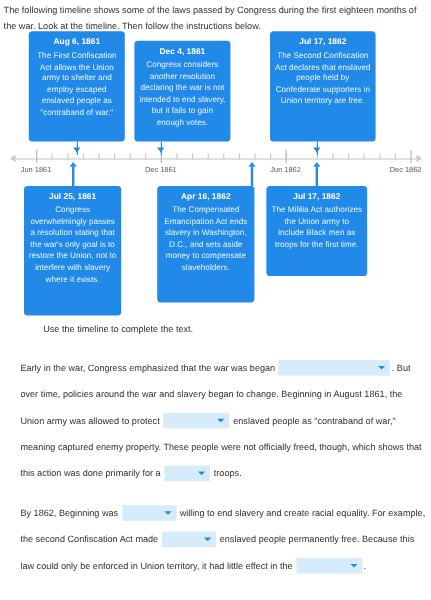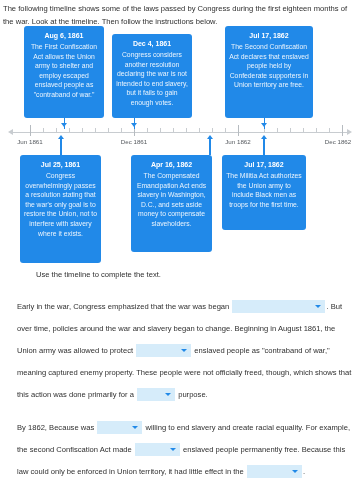--- a/index.html
+++ b/index.html
@@ -251,24 +251,24 @@
 
 <div class="prompt">Use the timeline to complete the text.</div>
 
 <div class="passage">
 
   <p><span>Early in the war, Congress emphasized that the war was began</span>
     <span class="blank w-wide"><span class="caret"></span></span><span>. But over time, policies around the war and slavery began to change. Beginning in August 1861, the Union army was allowed to protect</span>
     <span class="blank w-med"><span class="caret"></span></span>
     <span>enslaved people as "contraband of war," meaning captured enemy property. These people were not officially freed, though, which shows that this action was done primarily for a</span>
     <span class="blank w-tiny"><span class="caret"></span></span>
-    <span>purpose.</span>
+    <span>troops.</span>
   </p>
 
-  <p><span>By 1862, Because was</span>
+  <p><span>By 1862, Beginning was</span>
     <span class="blank w-small"><span class="caret"></span></span>
     <span>willing to end slavery and create racial equality. For example, the second Confiscation Act made</span>
     <span class="blank w-small"><span class="caret"></span></span>
     <span>enslaved people permanently free. Because this law could only be enforced in Union territory, it had little effect in the</span>
     <span class="blank w-med"><span class="caret"></span></span><span>.</span>
   </p>
 
 </div>
 
 </body></html>

